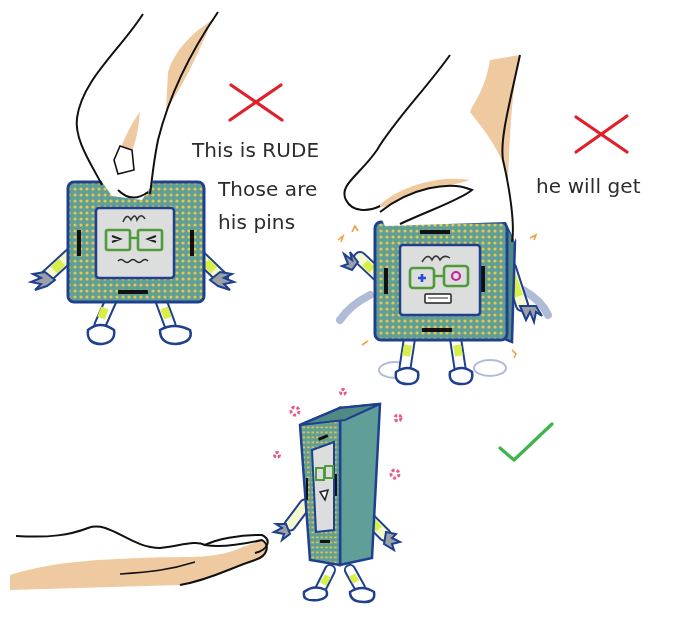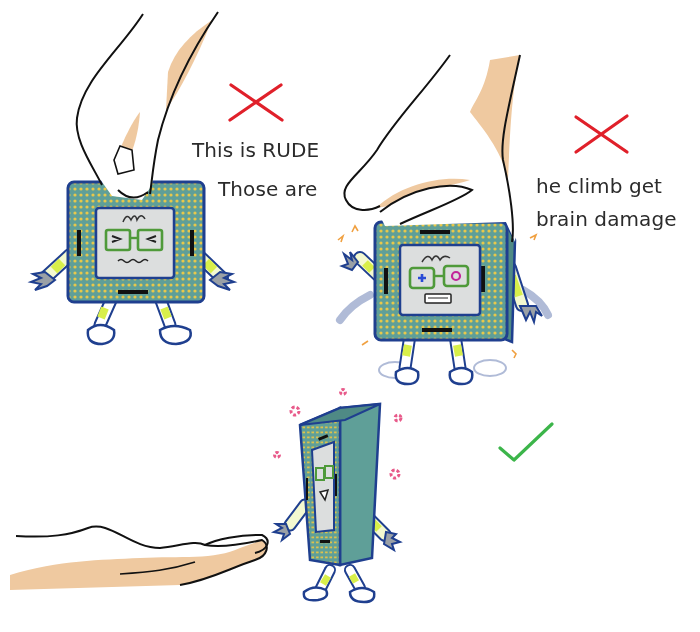--- a/index.html
+++ b/index.html
@@ -195,18 +195,18 @@
   </svg>
   <svg class="mark" style="left:494px;top:414px" width="60" height="50" viewBox="0 0 60 50">
     <path d="M6 34 L20 46 L58 10" fill="none" stroke="#3cb54a" stroke-width="3.2" stroke-linecap="round" stroke-linejoin="round"></path>
   </svg>
 
   <div class="caption" style="left:192px;top:134px">
     <div>This is RUDE</div>
   </div>
   <div class="caption" style="left:218px;top:173px">
     <div>Those are</div>
+    <div>his pins</div>
   </div>
   <div class="caption" style="left:536px;top:170px">
-    <div>he climb get</div>
-    <div>brain damage</div>
+    <div>he will get</div>
   </div>
 </div>
 
 </body></html>

